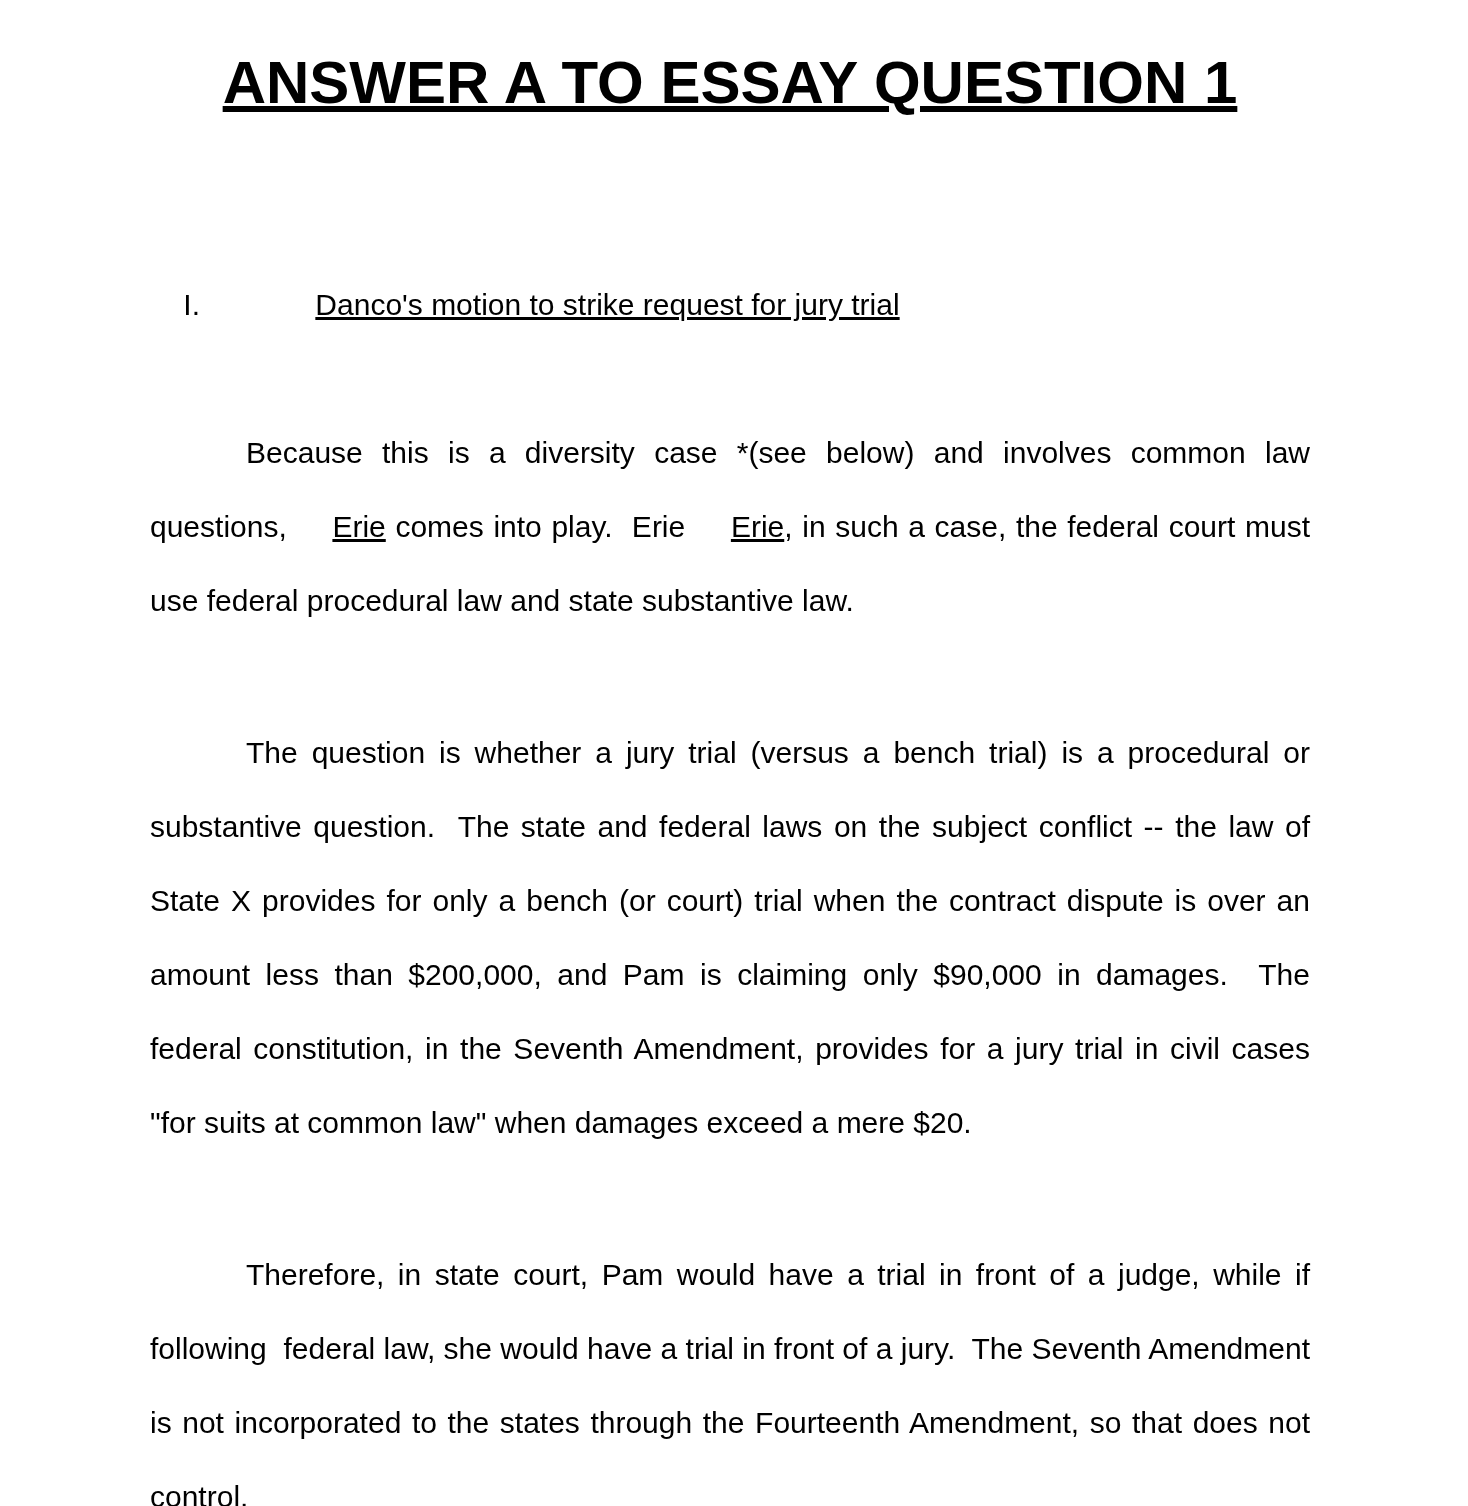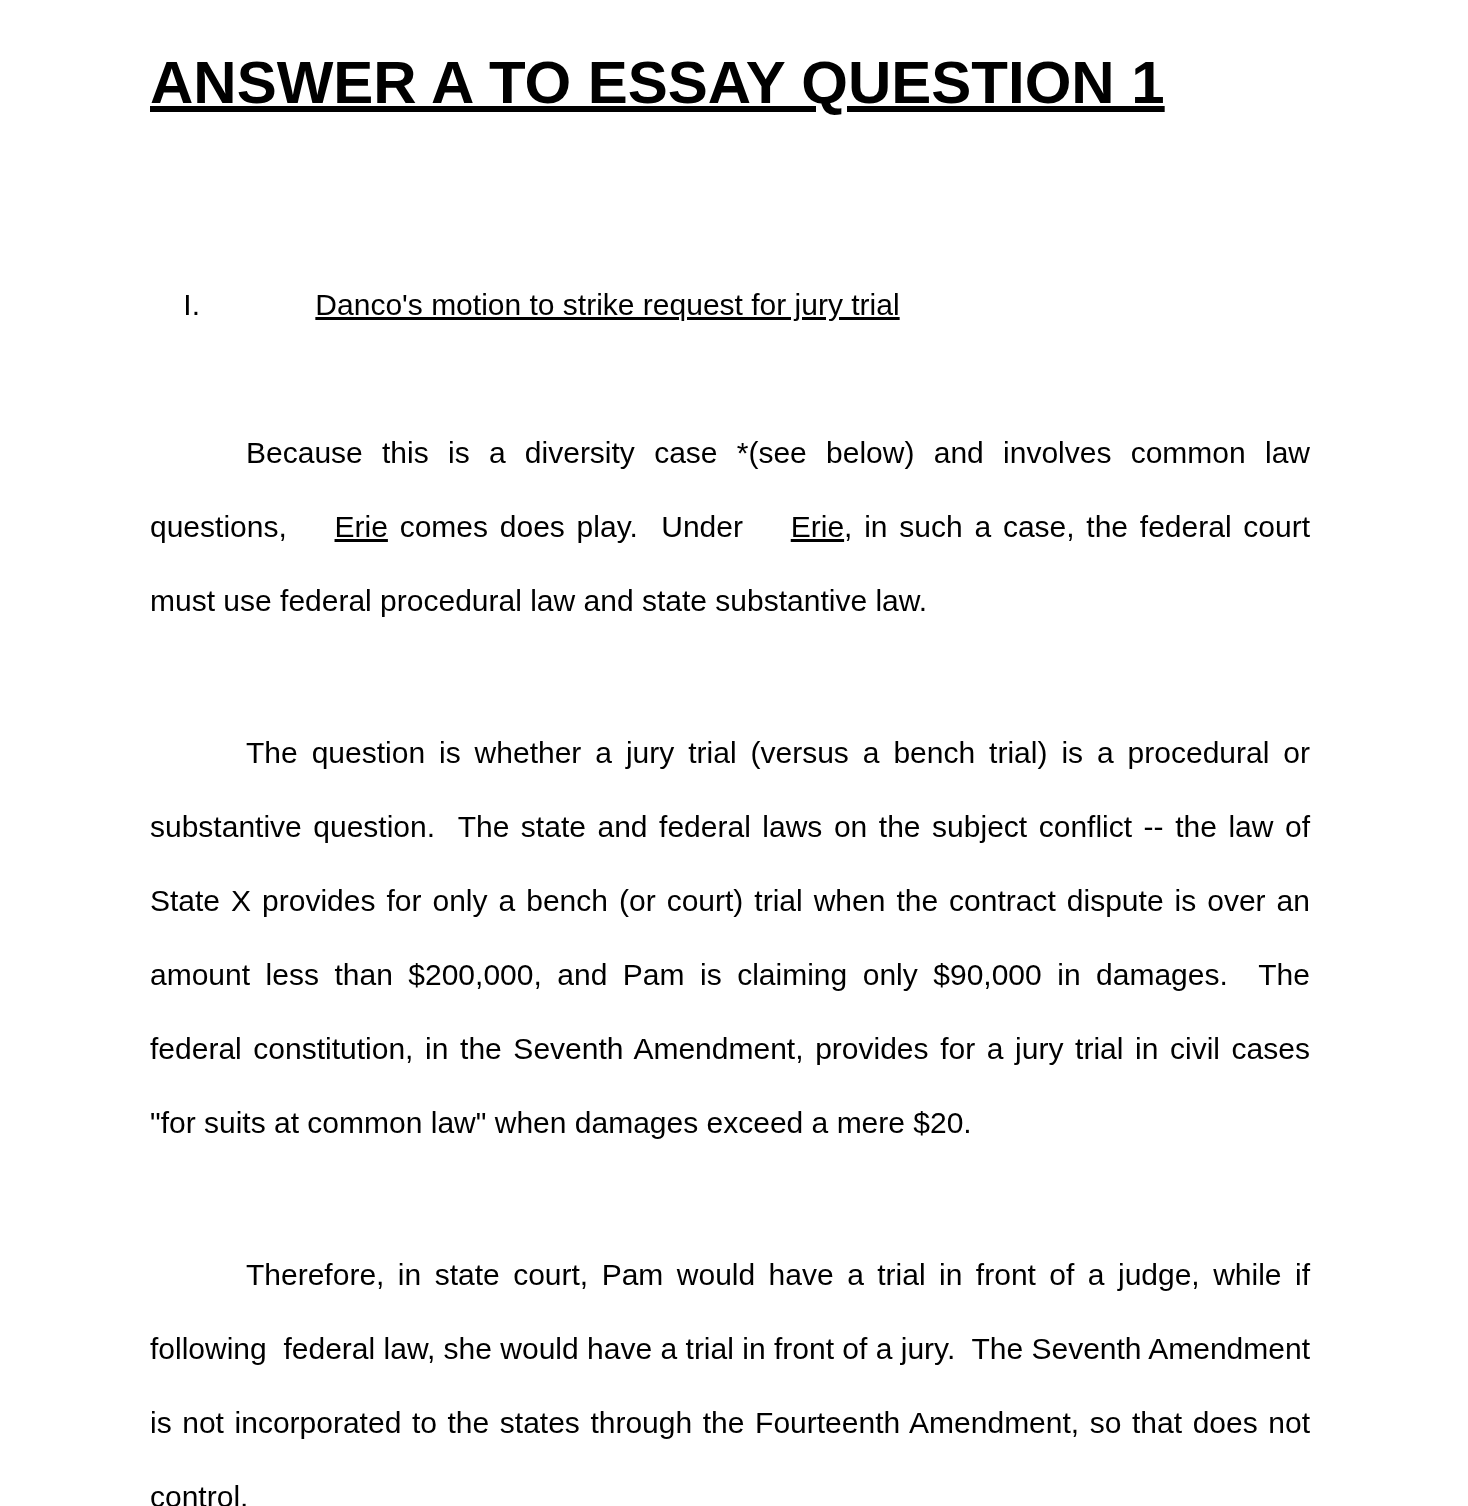--- a/index.html
+++ b/index.html
@@ -14,21 +14,21 @@
     background: #ffffff;
     box-sizing: border-box;
     padding: 46px 158px 40px 150px;
     overflow: hidden;
     font-family: "Liberation Sans", "DejaVu Sans", sans-serif;
     font-size: 30px;
     line-height: 74px;
     color: #000000;
   }
   .title {
-    text-align: left;
+    text-align: center;
     font-weight: bold;
     text-decoration: underline;
     margin: 0 0 74px 0;
     white-space: pre-wrap;
   }
   .heading {
     margin: 0;
     white-space: pre-wrap;
   }
   .sec-num {
@@ -53,19 +53,19 @@
 <body>
 
 <div class="page">
 
   <h1 class="title">ANSWER A TO ESSAY QUESTION 1</h1>
 
   <div class="heading">
     <span class="sec-num">I.</span><span class="u">Danco's motion to strike request for jury trial</span>
   </div>
 
-  <p class="para"><span>Because this is a diversity case *(see below) and involves common law questions, </span><span class="u">Erie</span><span> comes does play.  Under </span><span class="u">Erie</span><span>, in such a case, the federal court must use federal procedural law and state substantive law.</span></p>
+  <p class="para"><span>Because this is a diversity case *(see below) and involves common law questions, </span><span class="u">Erie</span><span> comes into play.  Erie </span><span class="u">Erie</span><span>, in such a case, the federal court must use federal procedural law and state substantive law.</span></p>
 
   <p class="para gap">The question is whether a jury trial (versus a bench trial) is a procedural or substantive question.  The state and federal laws on the subject conflict -- the law of State X provides for only a bench (or court) trial when the contract dispute is over an amount less than $200,000, and Pam is claiming only $90,000 in damages.  The federal constitution, in the Seventh Amendment, provides for a jury trial in civil cases "for suits at common law" when damages exceed a mere $20.</p>
 
   <p class="para gap">Therefore, in state court, Pam would have a trial in front of a judge, while if following  federal law, she would have a trial in front of a jury.  The Seventh Amendment is not incorporated to the states through the Fourteenth Amendment, so that does not control.</p>
 
 </div>
 
 </body></html>

